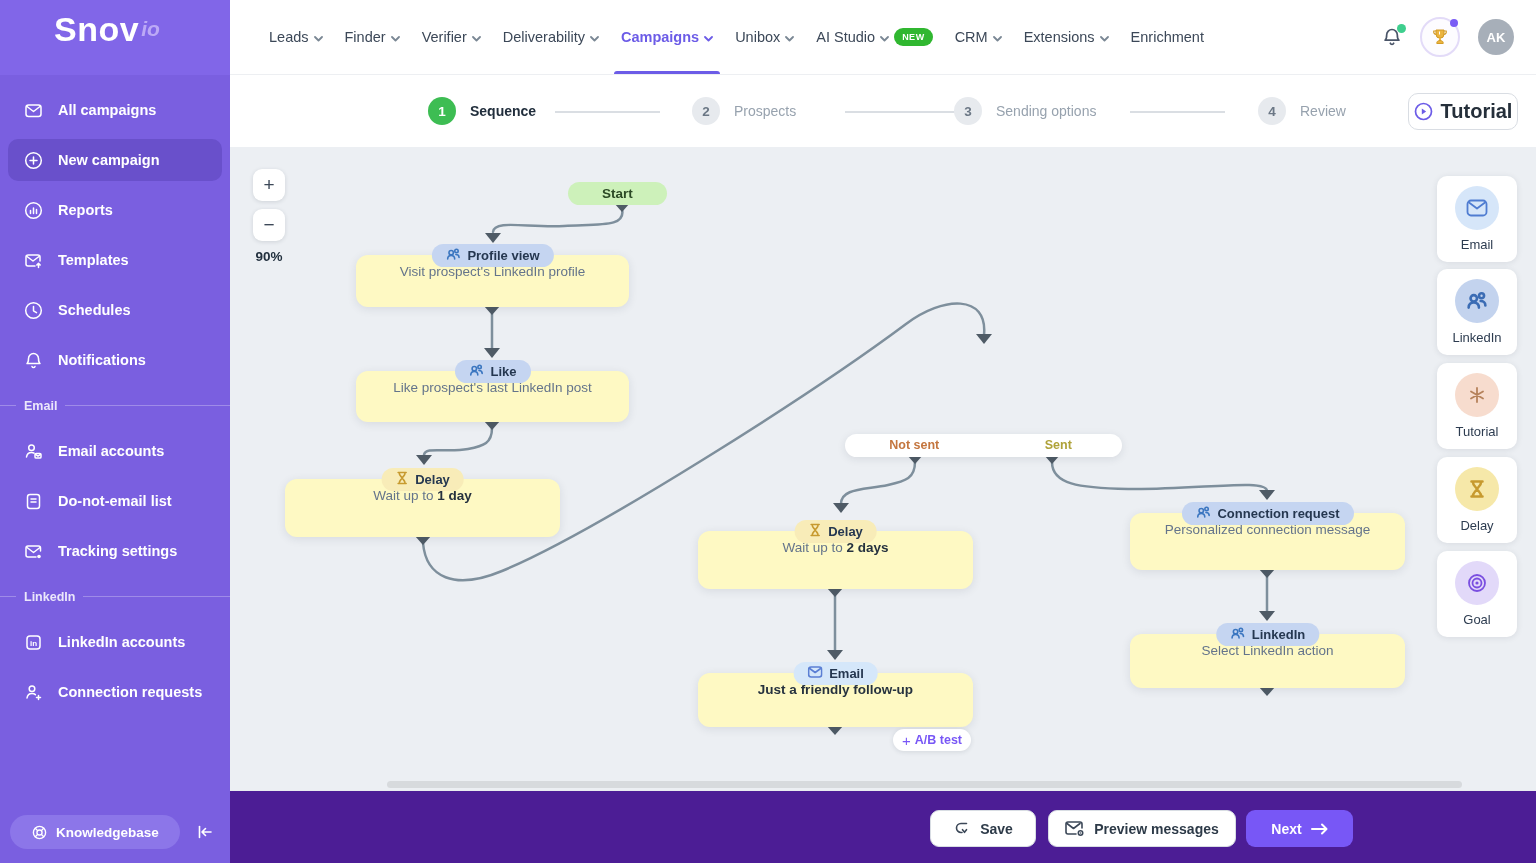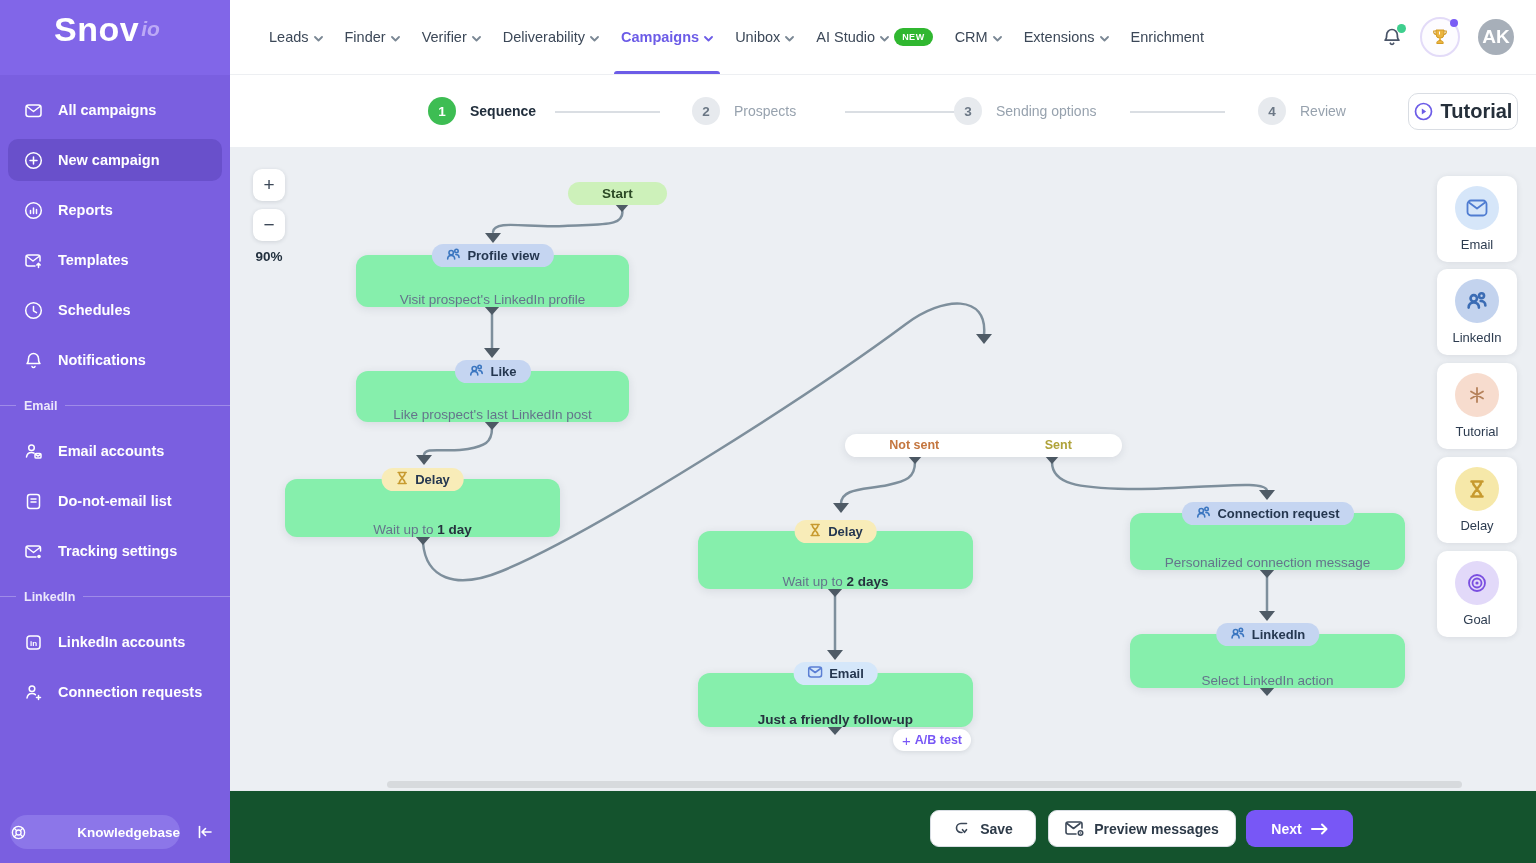--- a/index.html
+++ b/index.html
@@ -14,21 +14,21 @@
   .side-list { padding-top:10px; }
   .side-item { display:flex; align-items:center; gap:15px; height:50px; padding-left:24px; color:#fff; font-size:14.5px; font-weight:600; cursor:pointer; }
   .side-item.active { height:42px; margin:4px 8px; padding-left:16px; background:#6950CB; border-radius:10px; }
   .side-icon { width:19px; height:19px; display:flex; align-items:center; justify-content:center; flex-shrink:0; }
   .side-icon svg { stroke:#fff; fill:none; stroke-width:1.5; stroke-linecap:round; stroke-linejoin:round; }
   .section-label { display:flex; align-items:center; height:41px; color:rgba(255,255,255,.85); font-size:12.5px; font-weight:700; }
   .section-label .line { height:1px; background:rgba(255,255,255,.28); }
   .section-label .line.pre { width:16px; margin-right:8px; }
   .section-label .line.post { flex:1; margin-left:8px; }
   .kb-row { position:absolute; left:10px; right:0; bottom:14px; display:flex; align-items:center; }
-  .kb-pill { width:170px; height:34px; background:#8C76E9; border-radius:17px; display:flex; align-items:center; justify-content:space-between; gap:8px; color:#fff; font-size:13.5px; font-weight:600; cursor:pointer; }
+  .kb-pill { width:170px; height:34px; background:#8C76E9; border-radius:17px; display:flex; align-items:center; justify-content:center; gap:8px; color:#fff; font-size:13.5px; font-weight:600; cursor:pointer; }
   .kb-pill svg, .collapse-btn svg { stroke:#fff; fill:none; stroke-width:1.6; stroke-linecap:round; stroke-linejoin:round; }
   .collapse-btn { margin-left:14px; cursor:pointer; display:flex; }
 
   
   .main { flex:1; display:flex; flex-direction:column; }
 
   
   .header { height:75px; background:#fff; border-bottom:1px solid #EDEFF2; display:flex; align-items:stretch; padding:0 22px 0 28px; }
   .nav-item { position:relative; display:flex; align-items:center; gap:5px; padding:0 11px; color:#3C4858; font-size:14.5px; font-weight:500; cursor:pointer; white-space:nowrap; }
   .nav-item svg { stroke:#7A8794; fill:none; stroke-width:1.8; stroke-linecap:round; stroke-linejoin:round; }
@@ -36,38 +36,38 @@
   .nav-item.active svg { stroke:#6C5CE7; }
   .nav-item.active::after { content:""; position:absolute; left:4px; right:4px; bottom:0; height:3px; background:#6C5CE7; border-radius:3px 3px 0 0; }
   .new-badge { background:#30B730; color:#fff; font-size:9px; font-weight:700; letter-spacing:.5px; padding:4px 8px; border-radius:10px; }
   .header-right { margin-left:auto; display:flex; align-items:center; gap:18px; }
   .bell-wrap { position:relative; cursor:pointer; display:flex; }
   .bell-wrap svg { stroke:#4A5568; fill:none; stroke-width:1.7; stroke-linecap:round; stroke-linejoin:round; }
   .dot { position:absolute; width:9px; height:9px; border-radius:50%; }
   .dot.green { background:#3ECF8E; top:-3px; right:-4px; }
   .dot.purple { background:#7A5CF5; top:0; right:0; width:8px; height:8px; }
   .trophy-wrap { position:relative; width:40px; height:40px; border:2px solid #E3DBF8; background:#FDFCFF; border-radius:50%; display:flex; align-items:center; justify-content:center; cursor:pointer; }
-  .avatar { width:36px; height:36px; border-radius:50%; background:#A7AFB9; color:#fff; font-size:19px; font-weight:700; display:flex; align-items:center; justify-content:center; cursor:pointer; }
+  .avatar { width:36px; height:36px; border-radius:50%; background:#A7AFB9; color:#fff; font-size:13px; font-weight:700; display:flex; align-items:center; justify-content:center; cursor:pointer; }
 
   
   .stepper { height:72px; background:#fff; position:relative; }
   .step-circle { position:absolute; top:22px; width:28px; height:28px; border-radius:50%; background:#E7EAEE; color:#6B7785; font-size:13.5px; font-weight:700; display:flex; align-items:center; justify-content:center; }
   .step-circle.active { background:#3DBD53; color:#fff; }
   .step-label { position:absolute; top:28px; font-size:14px; color:#97A2AE; white-space:nowrap; }
   .step-label.active { color:#212E3C; font-weight:700; }
   .step-dash { position:absolute; top:36px; height:1.5px; background:#DADEE3; }
   .tutorial-btn { position:absolute; left:1178px; top:18px; width:110px; height:37px; background:#fff; border:1px solid #D9DDE3; border-radius:10px; display:flex; align-items:center; justify-content:center; gap:8px; font-size:20px; font-weight:600; color:#252F3A; cursor:pointer; }
 
   
   .canvas { position:relative; width:1306px; height:643px; background:#ECEFF3; overflow:hidden; }
   .edges { position:absolute; left:0; top:0; pointer-events:none; }
   .zoom-btn { position:absolute; left:23px; width:32px; height:32px; background:#fff; border-radius:9px; box-shadow:0 1px 4px rgba(25,39,60,.14); display:flex; align-items:center; justify-content:center; font-size:19px; color:#3C4858; cursor:pointer; }
   .zoom-pct { position:absolute; left:23px; top:102px; width:32px; text-align:center; font-size:13.5px; font-weight:700; color:#22303E; }
 
-  .node { position:absolute; background:#86efac; border-radius:12px; box-shadow:0 2px 10px rgba(25,39,60,.10); display:flex; align-items:flex-end; justify-content:center; padding-top:9px; cursor:pointer; }
+  .node { position:absolute; background:#fef9c3; border-radius:12px; box-shadow:0 2px 10px rgba(25,39,60,.10); display:flex; align-items:flex-start; justify-content:center; padding-top:9px; cursor:pointer; }
   .node-pill { position:absolute; top:-11px; left:50%; transform:translateX(-50%); height:23px; border-radius:12px; padding:0 14px; display:flex; align-items:center; gap:7px; font-size:13px; font-weight:700; color:#253750; white-space:nowrap; }
   .pill-blue { background:#C5D5F1; }
   .pill-email { background:#D5E7FA; }
   .pill-delay { background:#F8ECB8; }
   .node-desc { font-size:13.5px; color:#64748B; }
   .node-desc b, .node-bold { color:#26323F; font-weight:700; font-size:13.5px; }
   .start-node { position:absolute; height:23px; padding:0 34px; background:#CDF1BA; border-radius:12px; display:flex; align-items:center; color:#2C4A26; font-size:13.5px; font-weight:700; cursor:pointer; }
   .branch-bar { position:absolute; height:23px; background:#fff; border-radius:12px; box-shadow:0 2px 8px rgba(25,39,60,.10); font-size:12.5px; font-weight:600; cursor:pointer; }
   .branch-bar span { position:absolute; top:4px; }
   .branch-left { left:0; width:50%; text-align:center; color:#C4763F; }
@@ -78,21 +78,21 @@
 
   
   .palette-card { position:absolute; left:1207px; width:80px; height:86px; background:#fff; border-radius:10px; box-shadow:0 1px 6px rgba(25,39,60,.10); display:flex; flex-direction:column; align-items:center; justify-content:flex-start; padding-top:10px; gap:7px; cursor:pointer; }
   .palette-circle { width:44px; height:44px; border-radius:50%; display:flex; align-items:center; justify-content:center; }
   .palette-circle svg { fill:none; stroke-width:1.8; stroke-linecap:round; stroke-linejoin:round; }
   .palette-label { font-size:13px; color:#2D3C50; }
 
   .h-scrollbar { position:absolute; left:157px; top:634px; width:1075px; height:7px; background:#D7DADD; border-radius:4px; cursor:pointer; }
 
   
-  .footer { height:73px; background:#14532d; border-top:1px solid #E8EBEF; position:relative; }
+  .footer { height:73px; background:#4c1d95; border-top:1px solid #E8EBEF; position:relative; }
   .btn { position:absolute; top:19px; height:37px; border-radius:9px; display:flex; align-items:center; justify-content:center; gap:9px; font-size:14px; font-weight:600; cursor:pointer; }
   .btn-plain { background:#fff; border:1px solid #D8DDE3; color:#2D3A48; }
   .btn-plain svg { stroke:#3C4858; fill:none; stroke-width:1.6; stroke-linecap:round; stroke-linejoin:round; }
   .btn-save { left:700px; width:106px; }
   .btn-preview { left:818px; width:188px; }
   .btn-next { left:1016px; width:107px; background:#7857F6; color:#fff; font-weight:700; }
   .btn-next svg { stroke:#fff; fill:none; stroke-width:2; stroke-linecap:round; stroke-linejoin:round; }
 </style>
 </head>
 <body>

